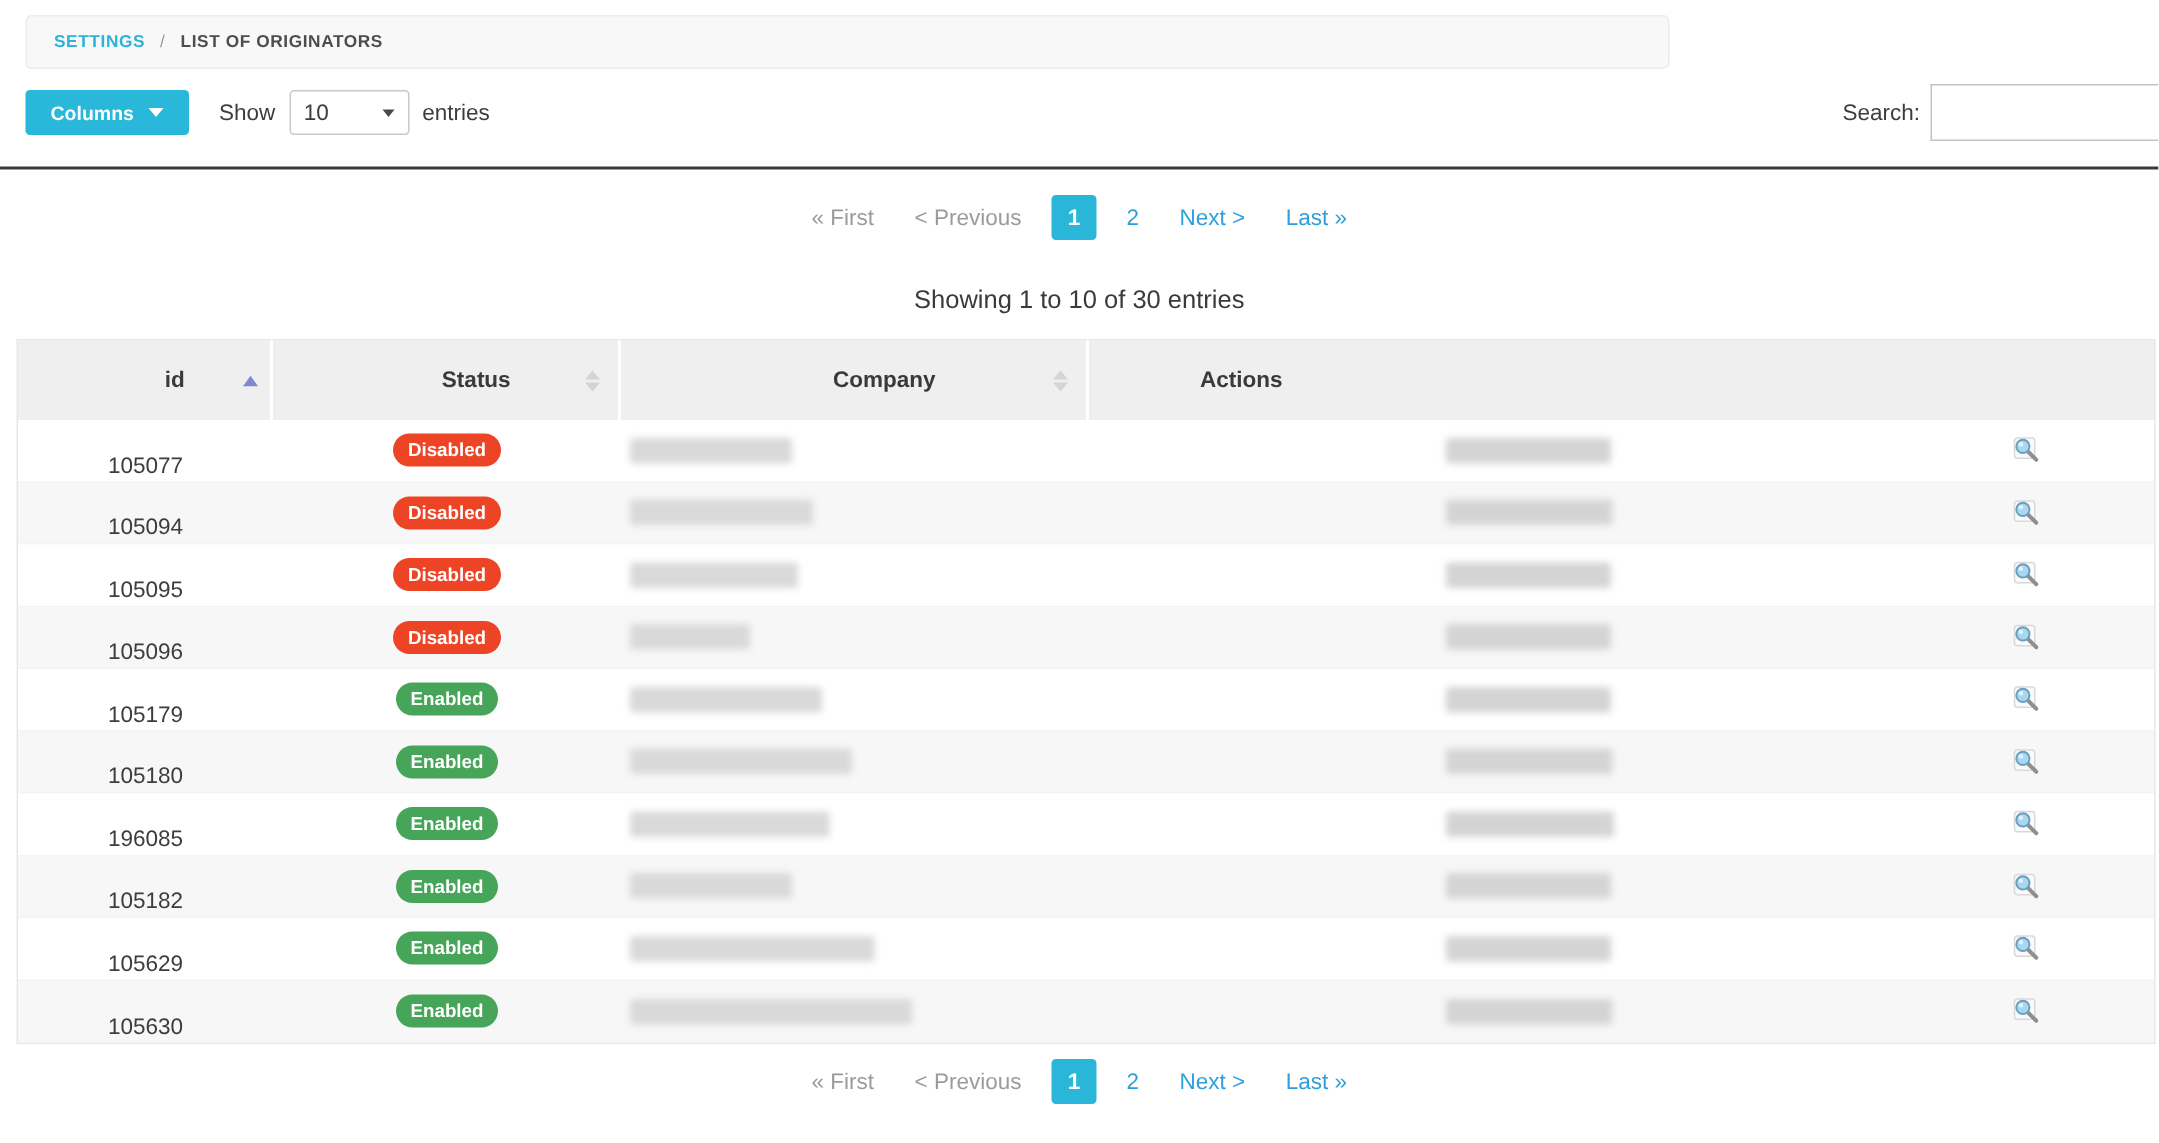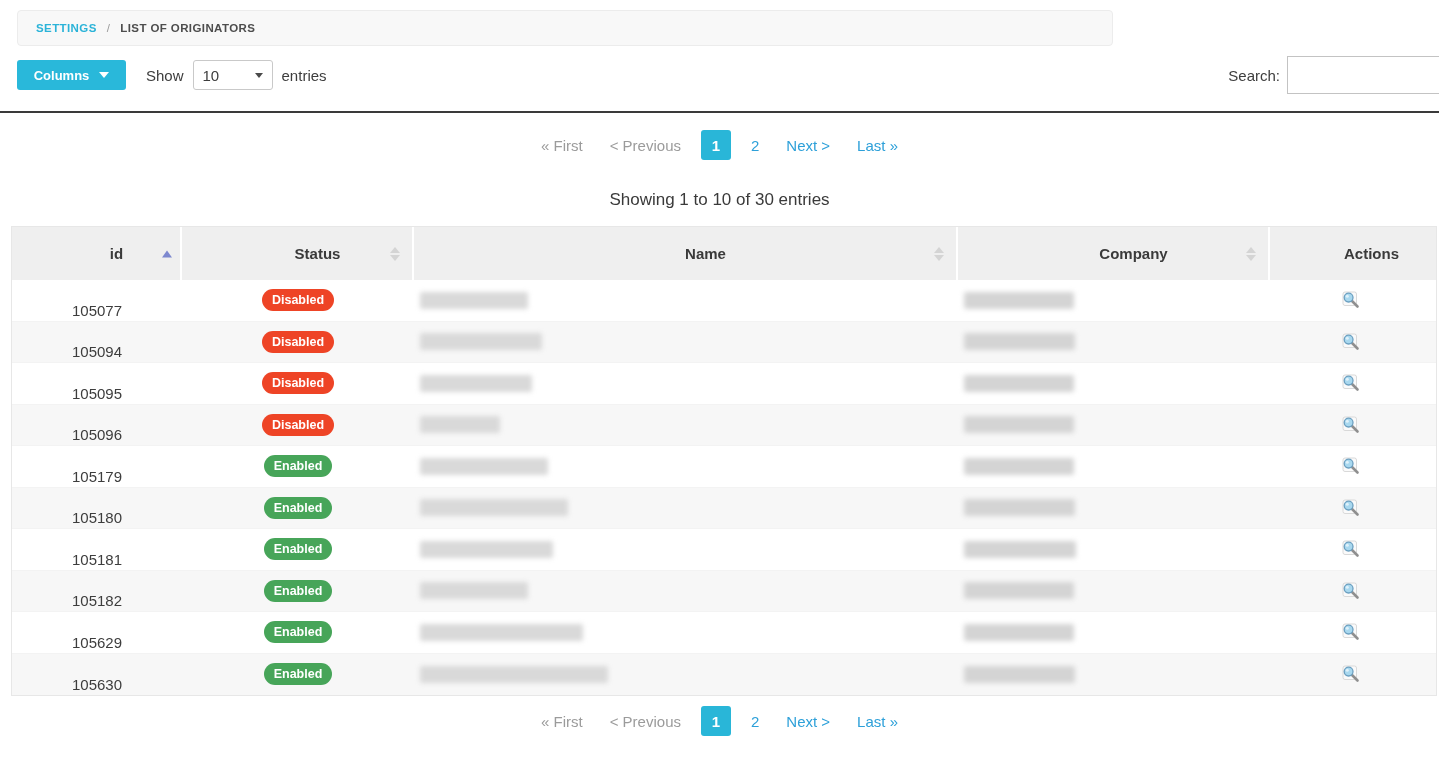--- a/index.html
+++ b/index.html
@@ -142,27 +142,20 @@
       <span>id</span>
       <span class="sort-asc-arrow"></span>
     </div>
     <div class="th col-status">
       <span>Status</span>
       <span class="sort-both">
           <i class="up"></i>
           <i class="down"></i>
         </span>
     </div>
-    <div class="th col-name">
-      <span>Name</span>
-      <span class="sort-both">
-          <i class="up"></i>
-          <i class="down"></i>
-        </span>
-    </div>
     <div class="th col-company">
       <span>Company</span>
       <span class="sort-both">
           <i class="up"></i>
           <i class="down"></i>
         </span>
     </div>
     <div class="th col-actions">
       <span>Actions</span>
     </div>
@@ -294,21 +287,21 @@
         <svg width="18" height="18" viewBox="0 0 18 18">
           <rect x="1" y="1" width="13.5" height="13.5" rx="2" fill="#fafafa" stroke="#d9d9d9" stroke-width="1"></rect>
           <line x1="9.5" y1="9.5" x2="15.5" y2="15.5" stroke="#8f8f8f" stroke-width="2.6" stroke-linecap="round"></line>
           <circle cx="6.6" cy="6.6" r="4.4" fill="#a8d8ef" stroke="#6b9fc0" stroke-width="1.3"></circle>
           <circle cx="5.3" cy="5.2" r="1.5" fill="#dff1fa"></circle>
         </svg>
       </button>
     </div>
   </div>
       <div class="row">
-    <div class="cell cell-id">105181</div>
+    <div class="cell cell-id">196085</div>
     <div class="cell cell-status">
       <span class="badge badge-enabled">Enabled</span>
     </div>
     <div class="cell cell-name">
       <span class="redacted" style="width: 133px;"></span>
     </div>
     <div class="cell cell-company">
       <span class="redacted company" style="width: 112px;"></span>
     </div>
     <div class="cell cell-actions">

